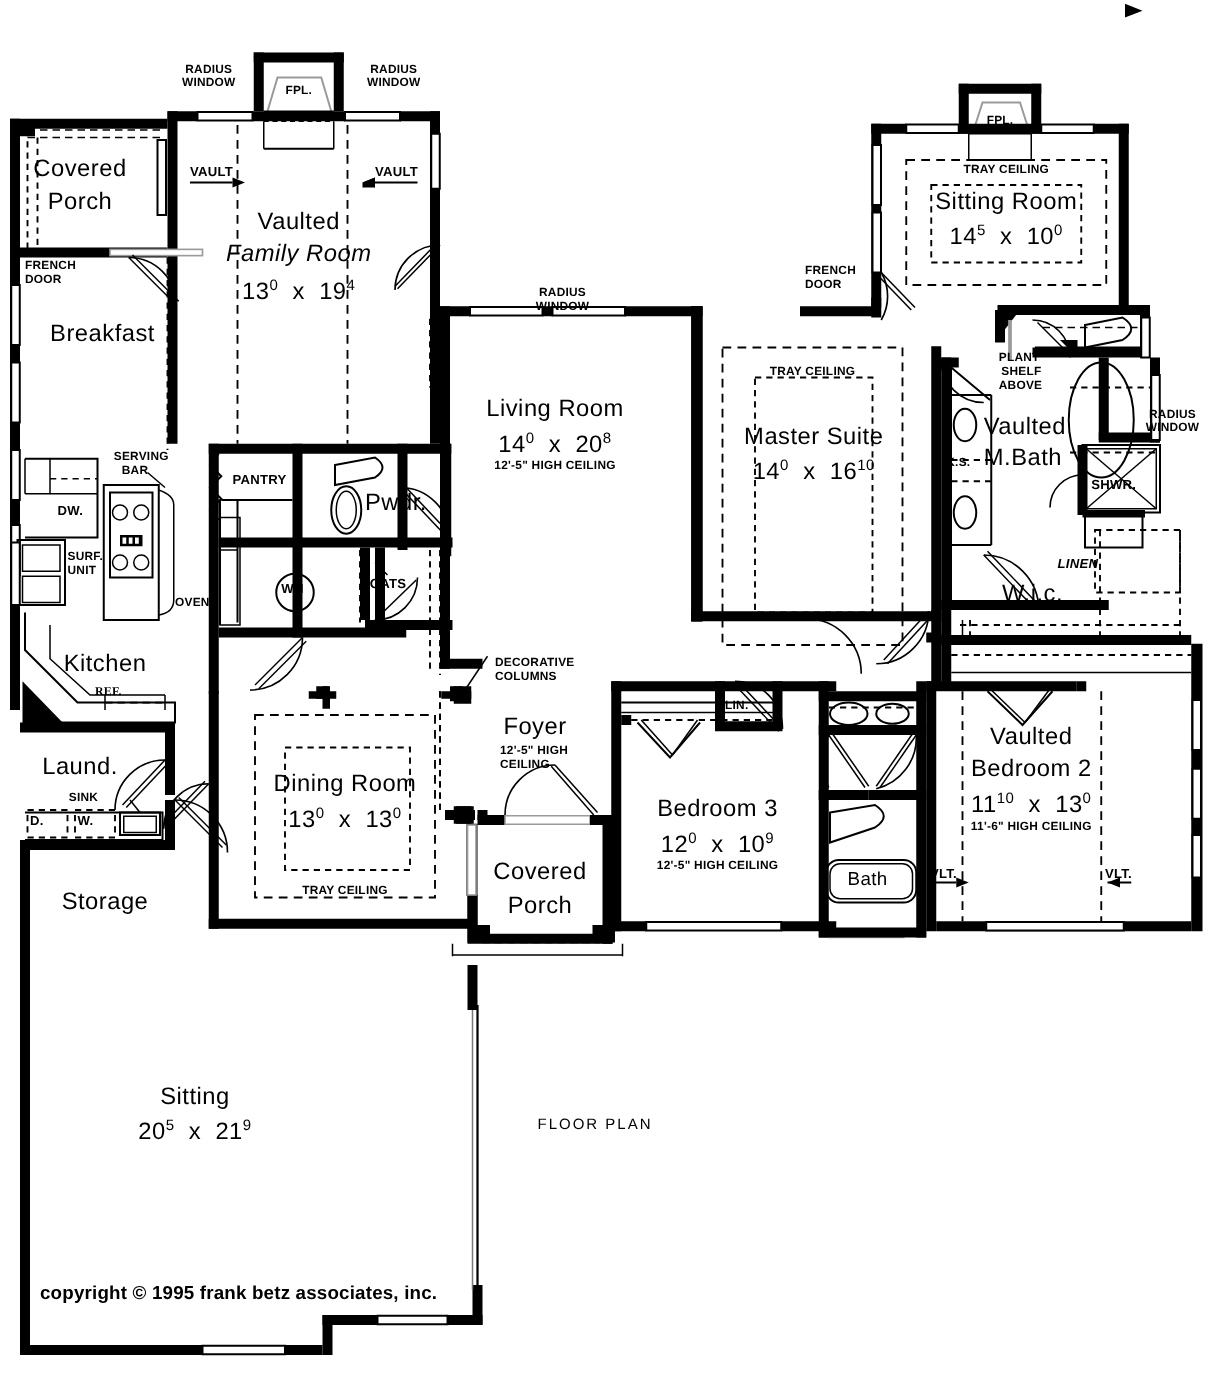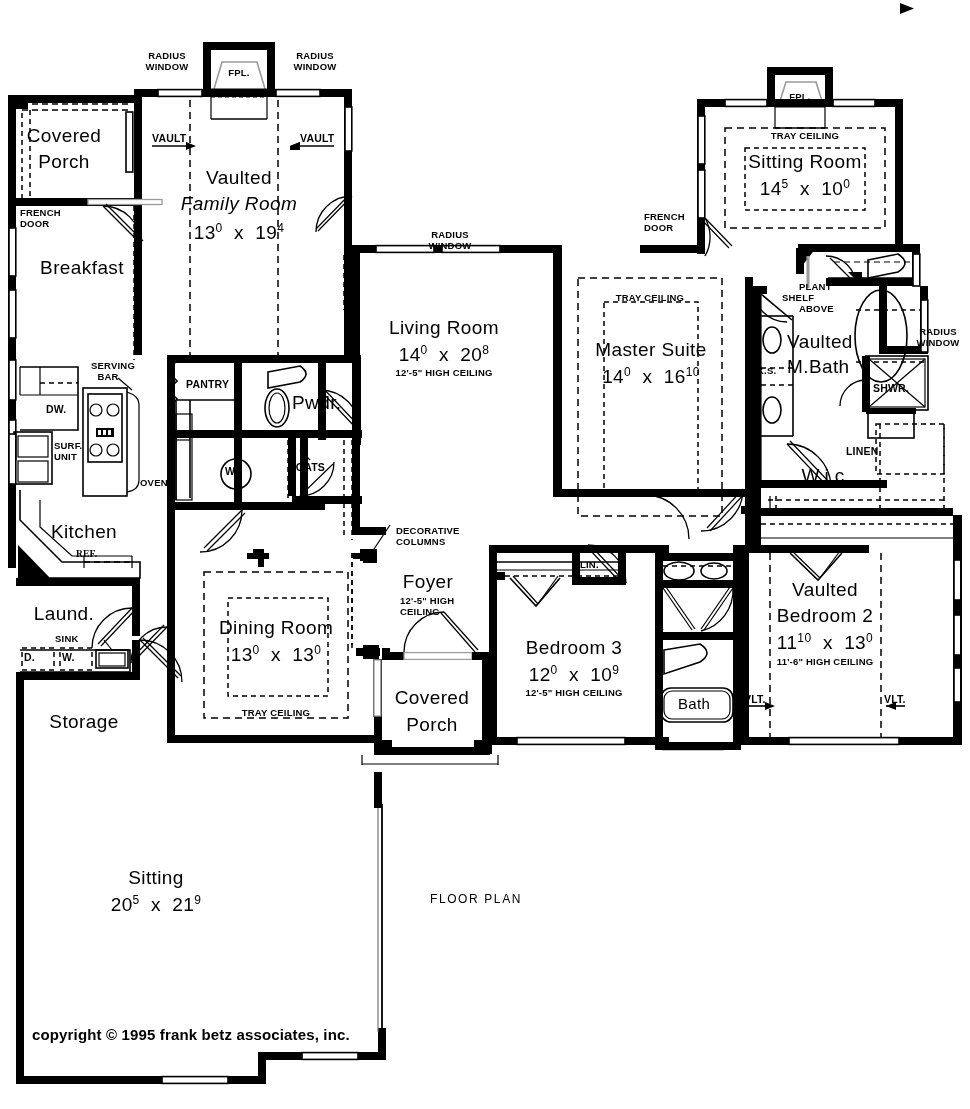--- a/index.html
+++ b/index.html
@@ -555,28 +555,28 @@
 <div class="lbl tiny" style="left:644px;top:223px;">DOOR</div>
 
 <div class="lbl tiny ctr" style="left:805px;top:131px;">TRAY CEILING</div>
 <div class="lbl tiny ctr" style="left:800px;top:92px;">FPL.</div>
 <div class="lbl room-name ctr" style="left:805px;top:152px;">Sitting Room</div>
 <div class="lbl room-dim ctr" style="left:805px;top:178px;">
   <span>14</span><sup>5</sup>&nbsp; x &nbsp;<span>10</span><sup>0</sup>
 </div>
 
 <div class="lbl tiny" style="left:799px;top:282px;">PLANT</div>
-<div class="lbl tiny" style="left:782px;top:293px;">SHELF</div>
+<div class="lbl tiny" style="left:801px;top:293px;">SHELF</div>
 <div class="lbl tiny" style="left:799px;top:304px;">ABOVE</div>
 
 <div class="lbl room-name" style="left:787px;top:332px;">Vaulted</div>
 <div class="lbl room-name" style="left:787px;top:357px;">M.Bath</div>
 <div class="lbl tiny" style="left:757px;top:366px;">K.S.</div>
 <div class="lbl tiny2" style="left:873px;top:383px;">SHWR.</div>
-<div class="lbl tiny2" style="left:846px;top:446px;">LINEN</div>
+<div class="lbl tiny2" style="left:846px;top:446px;font-style:italic;">LINEN</div>
 <div class="lbl tiny ctr" style="left:938px;top:327px;">RADIUS</div>
 <div class="lbl tiny ctr" style="left:938px;top:338px;">WINDOW</div>
 
 <div class="lbl room-name ctr" style="left:826px;top:466px;">W.i.c.</div>
 
 <div class="lbl title ctr" style="left:476px;top:893px;">FLOOR PLAN</div>
 
 <div class="lbl copy" style="left:32px;top:1027px;">copyright © 1995 frank betz associates, inc.</div>
 
 </div>

